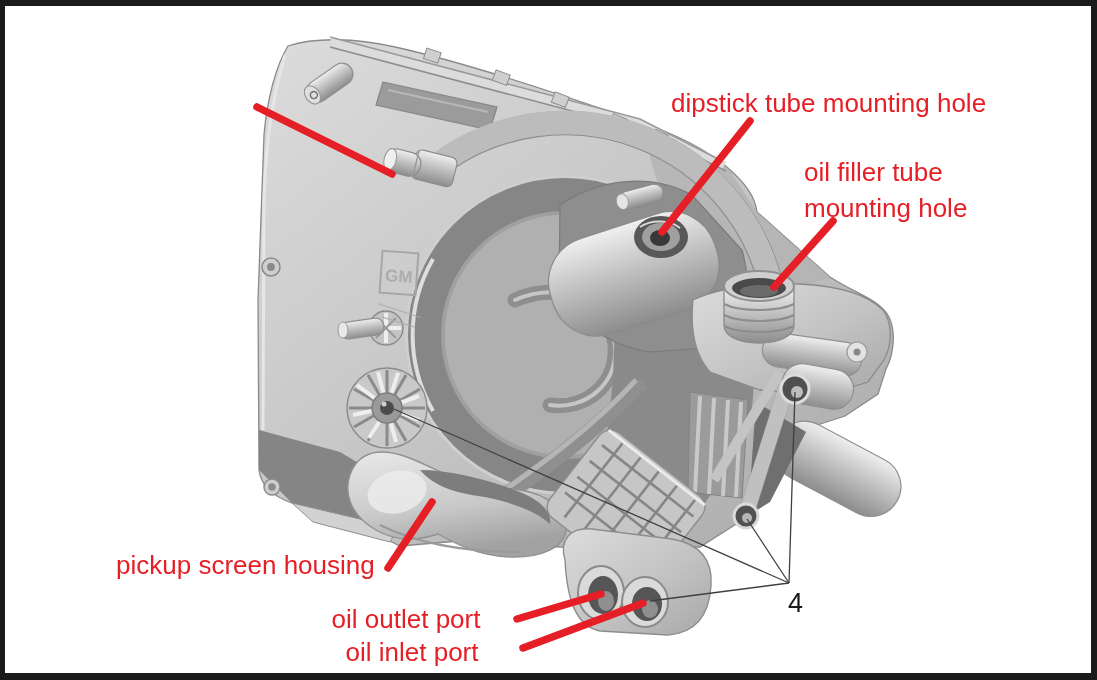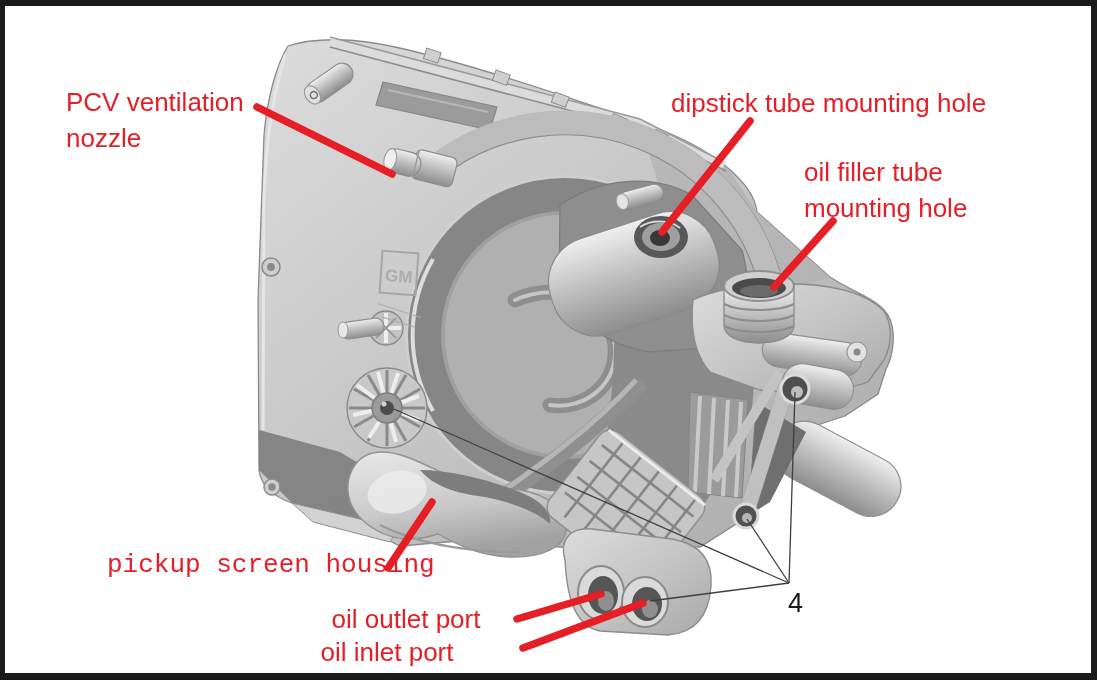--- a/index.html
+++ b/index.html
@@ -289,33 +289,31 @@
     <g stroke="#e61e25" stroke-width="7.5" stroke-linecap="round" fill="none">
       <path d="M257,107 L392,174"></path>
       <path d="M750,121 L662,232"></path>
       <path d="M833,221 L774,287"></path>
       <path d="M388,568 L432,502"></path>
       <path d="M517,619 L601,594"></path>
       <path d="M523,648 L643,603"></path>
     </g>
   </svg>
 
-  <div class="lbl" style="left:66px;top:84px;width:240px;">PCV ventilation
-nozzle</div>
 
   <div class="lbl" style="left:804px;top:154px;width:220px;">oil filler tube
 mounting hole</div>
 
   <div class="lbl nowrap" style="left:671px;top:85px;">dipstick tube mounting hole</div>
 
-  <div class="lbl nowrap" style="left:107px;top:547px;font-family:Liberation Mono, monospace;">pickup screen housing</div>
+  <div class="lbl nowrap" style="left:116px;top:547px;">pickup screen housing</div>
 
   <div class="lbl right" style="left:300px;top:601px;width:212px;">oil outlet port</div>
 
-  <div class="lbl right" style="left:283px;top:634px;width:208px;">oil inlet port</div>
+  <div class="lbl right" style="left:308px;top:634px;width:208px;">oil inlet port</div>
 
   <div class="lbl dark nowrap" style="left:788px;top:585px;font-size:27px;">4</div>
 
   <div class="frame top"></div>
   <div class="frame bottom"></div>
   <div class="frame left"></div>
   <div class="frame right"></div>
 </div>
 
 </body></html>

